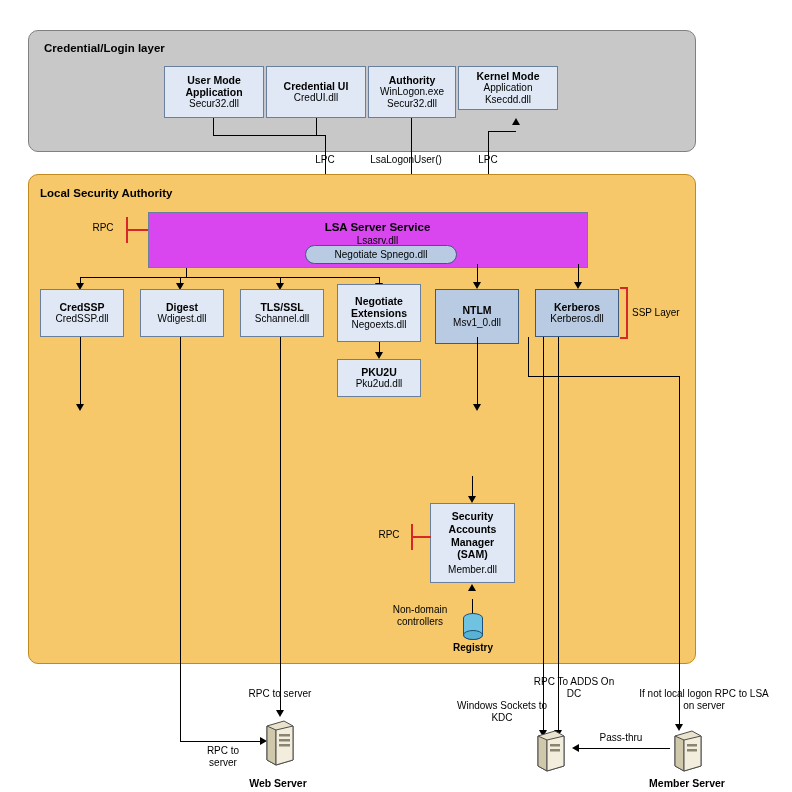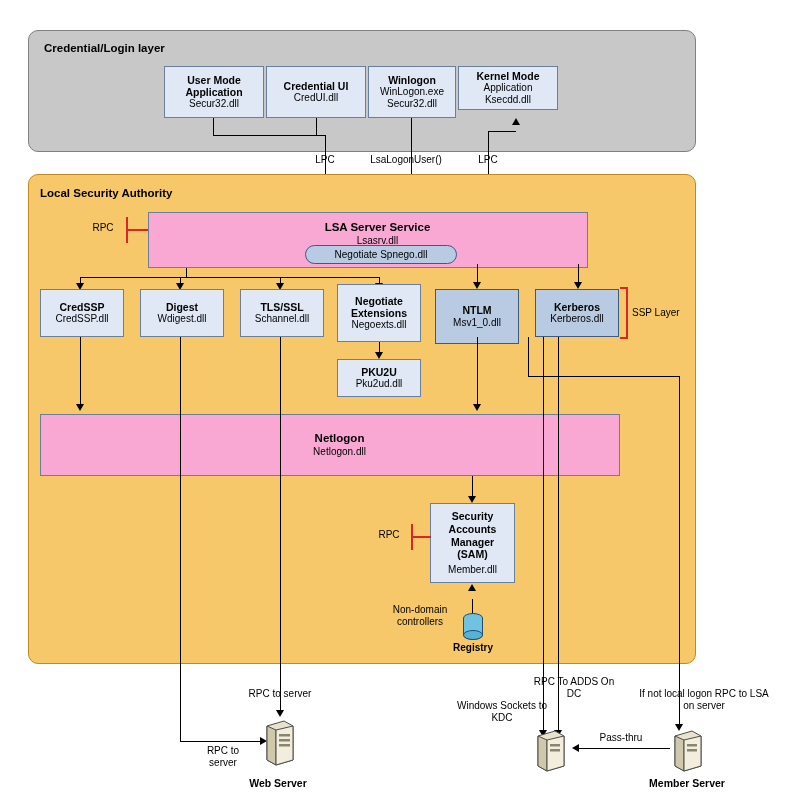--- a/index.html
+++ b/index.html
@@ -49,21 +49,21 @@
     line-height: 1.18;
     color: #000;
   }
   .box .t1 { font-weight: bold; font-size: 10.5px; }
   .box .t2 { font-size: 10px; }
   .box-dark {
     background: #b9cbe2;
     border: 1px solid #3d5a80;
   }
   .box-light {
-    background: #f9a8d4;
+    background: #d946ef;
     padding-left: 19px;
   }
   .box-wide .t1 { font-size: 11.5px; }
 
   .pill {
     background: #b9cbe2;
     border: 1px solid #3d5a80;
     border-radius: 11px;
     display: flex;
     align-items: center;
@@ -111,21 +111,21 @@
     <div class="t1">Application</div>
     <div class="t2">Secur32.dll</div>
   </div>
 
   <div class="abs box" style="left:266px; top:50px; width:100px; height:52px;">
     <div class="t1">Credential UI</div>
     <div class="t2">CredUI.dll</div>
   </div>
 
   <div class="abs box" style="left:368px; top:50px; width:88px; height:52px;">
-    <div class="t1">Winlogon</div>
+    <div class="t1">Authority</div>
     <div class="t2">WinLogon.exe</div>
     <div class="t2">Secur32.dll</div>
   </div>
 
   <div class="abs box" style="left:458px; top:50px; width:100px; height:44px;">
     <div class="t1">Kernel Mode</div>
     <div class="t2">Application</div>
     <div class="t2">Ksecdd.dll</div>
   </div>
 
@@ -208,24 +208,20 @@
   <div class="abs rbr-h" style="left:620px; top:321px; width:8px;"></div>
   <div class="abs lbl" style="left:632px; top:291px; width:62px; text-align:left;">SSP Layer</div>
 
   <div class="abs ln v" style="left:379px; top:326px; height:12px;"></div>
   <div class="abs arrow-d" style="left:375px; top:336px;"></div>
   <div class="abs box" style="left:337px; top:343px; width:84px; height:38px;">
     <div class="t1">PKU2U</div>
     <div class="t2">Pku2ud.dll</div>
   </div>
 
-  <div class="abs box box-light box-wide" style="left:40px; top:398px; width:580px; height:62px;">
-    <div class="t1">Netlogon</div>
-    <div class="t2">Netlogon.dll</div>
-  </div>
 
   <div class="abs ln v" style="left:80px; top:321px; height:68px;"></div>
   <div class="abs arrow-d" style="left:76px; top:388px;"></div>
   <div class="abs ln v" style="left:477px; top:321px; height:68px;"></div>
   <div class="abs arrow-d" style="left:473px; top:388px;"></div>
 
   <div class="abs ln v" style="left:180px; top:321px; height:405px;"></div>
   <div class="abs ln h" style="left:180px; top:725px; width:82px;"></div>
   <div class="abs arrow-r" style="left:260px; top:721px;"></div>
   <div class="abs ln v" style="left:280px; top:321px; height:375px;"></div>

